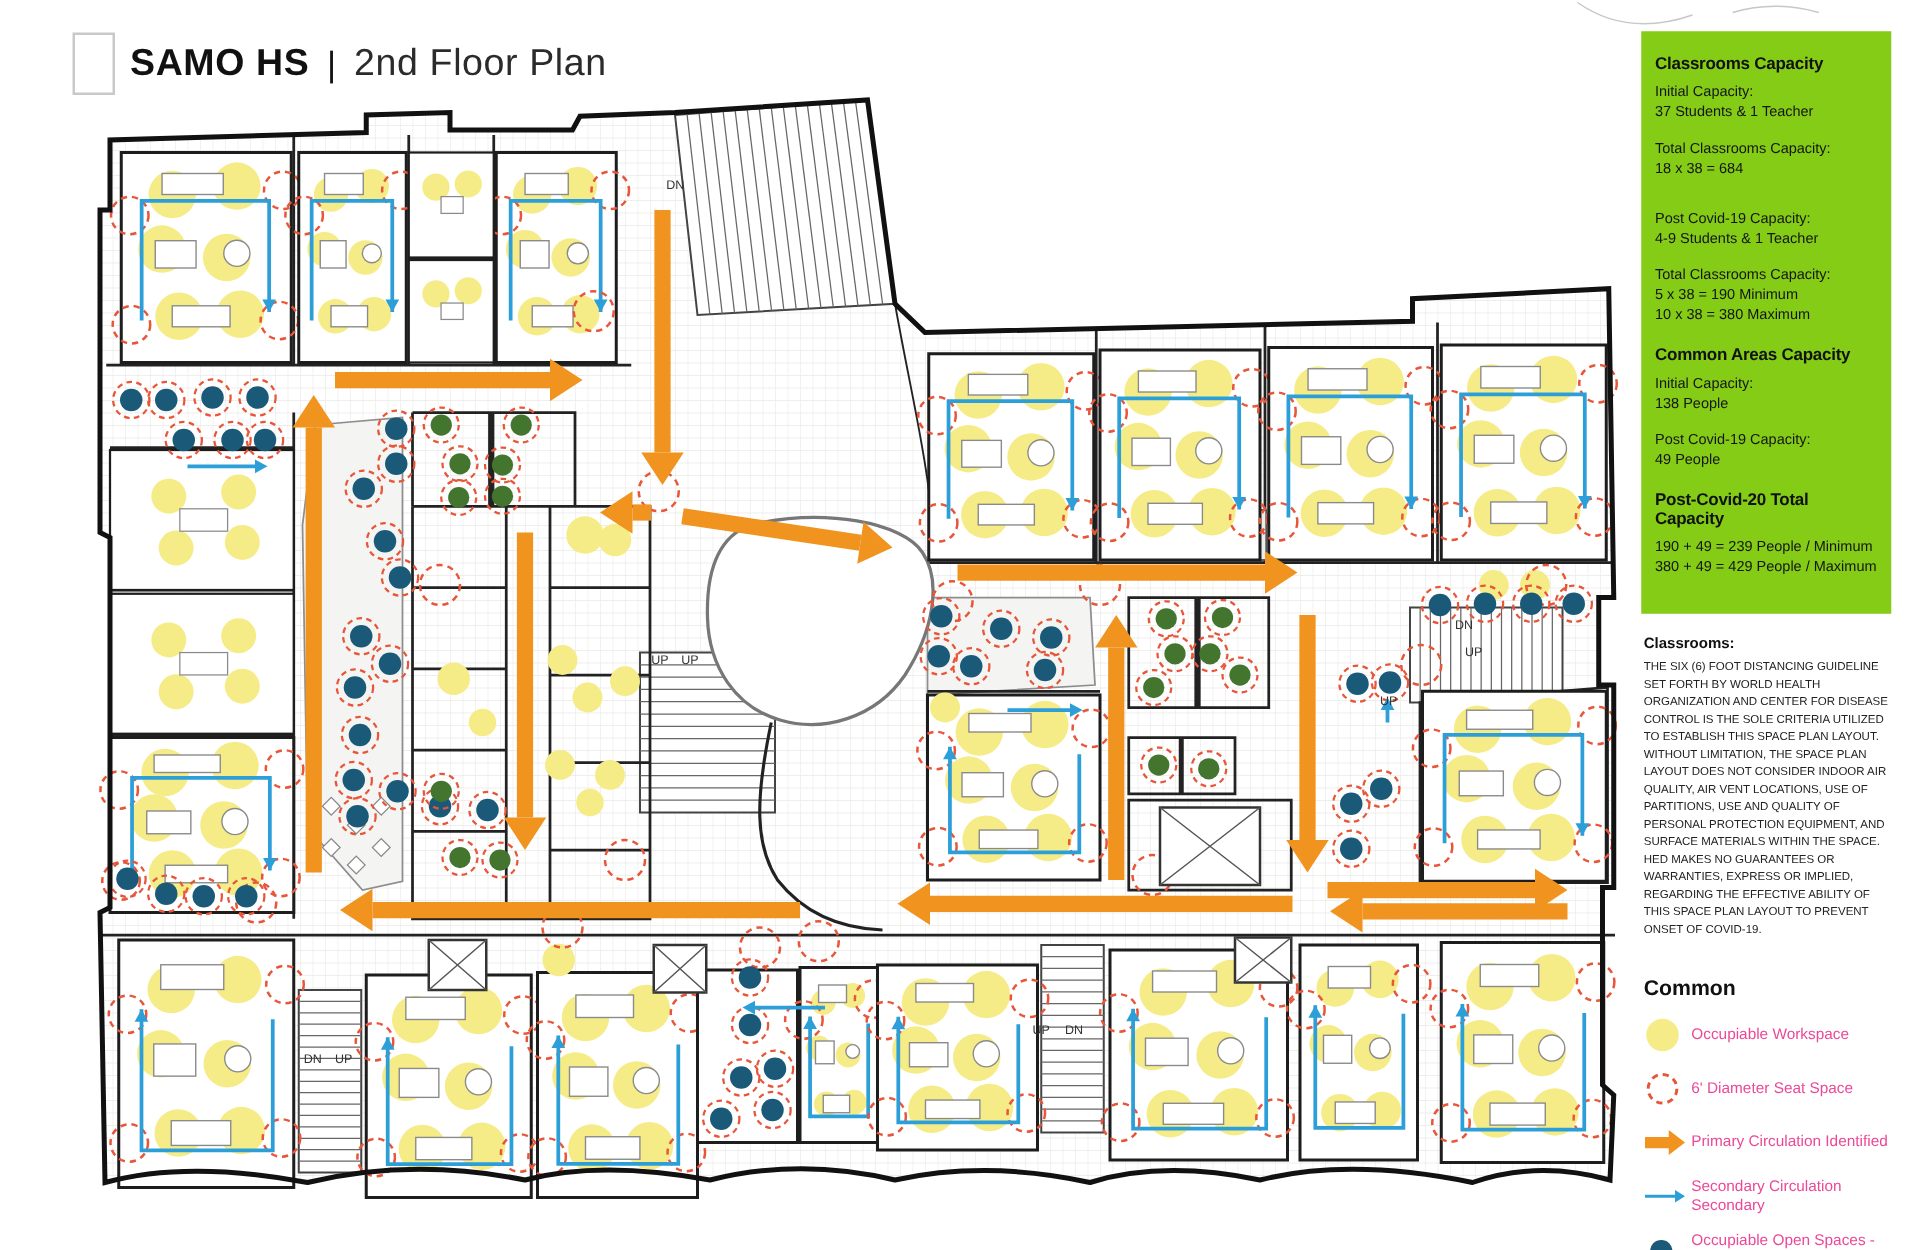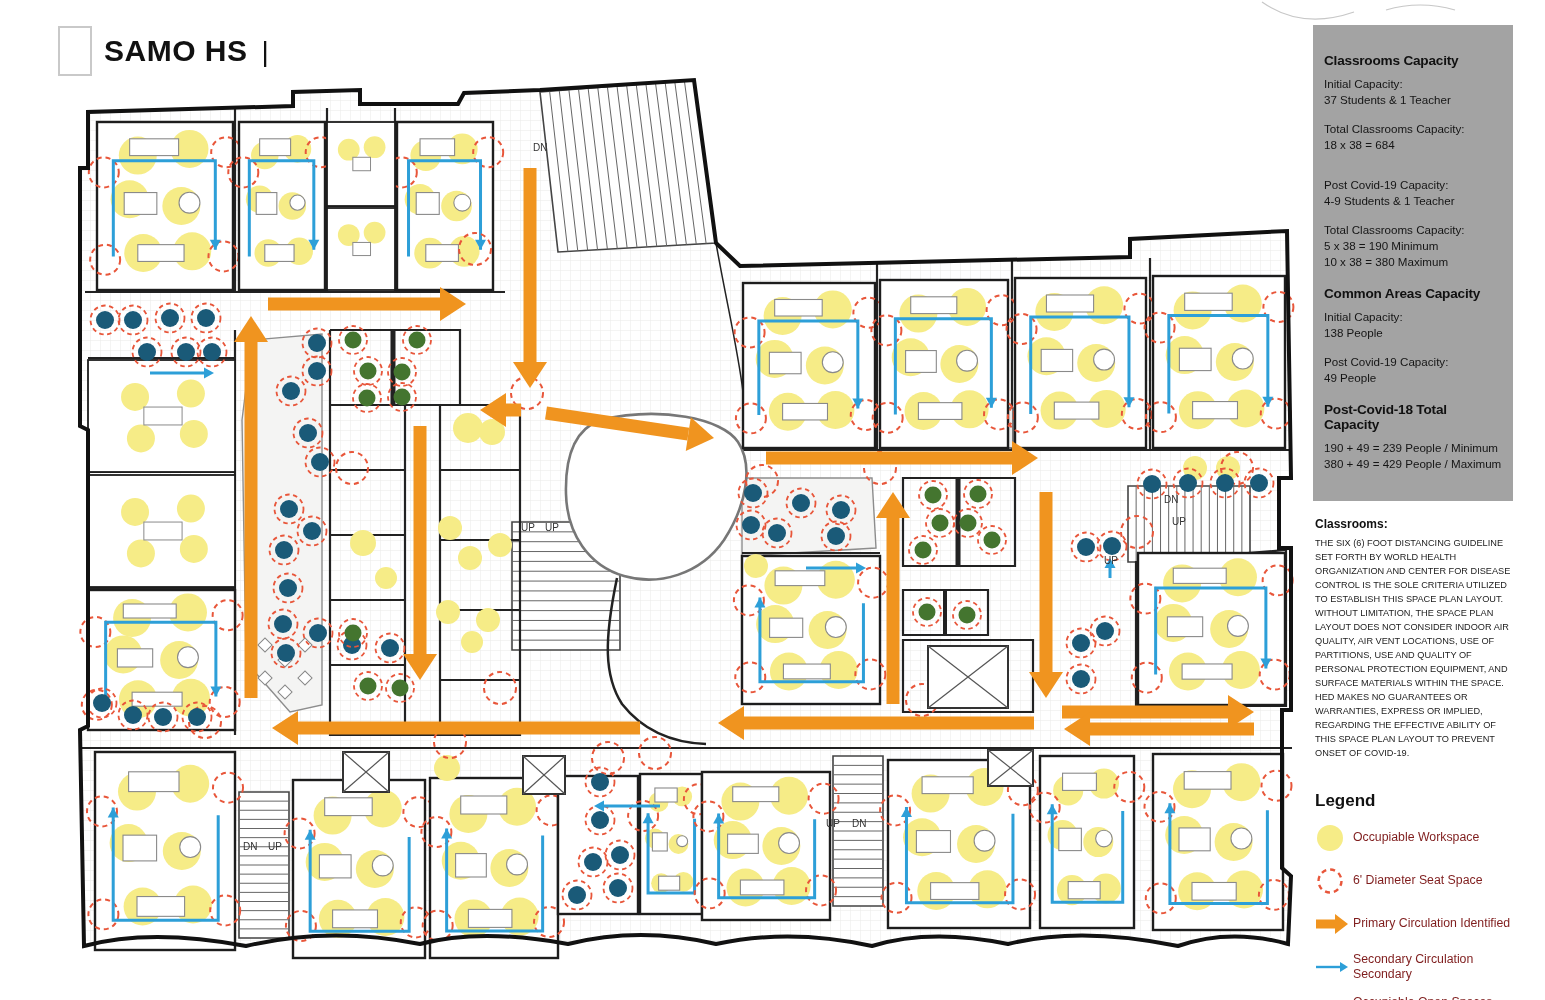--- a/index.html
+++ b/index.html
@@ -7,35 +7,35 @@
         font-family:"Liberation Sans","DejaVu Sans",sans-serif;}
   #plan{position:absolute;left:0;top:0;}
   
   #titlebar{position:absolute;left:58px;top:26px;display:flex;align-items:center;z-index:5;}
   #logo{width:30px;height:46px;border:2px solid #c9c9c9;background:#fff;margin-right:12px;}
   #titlebar h1{margin:0;font-size:30px;font-weight:700;color:#111;letter-spacing:.5px;display:flex;align-items:flex-end;}
   #titlebar .sep{font-weight:400;color:#111;margin:0 14px;font-size:28px;}
   #titlebar .sub{font-weight:400;color:#2b2b2b;letter-spacing:.5px;}
   
   #sidebar{position:absolute;left:1313px;top:25px;width:200px;z-index:5;}
-  .graybox{background:#a3a3a3;padding:28px 11px 16px 11px;}
+  .graybox{background:#84cc16;padding:18px 11px 16px 11px;}
   .capsec{margin-bottom:16px;}
   .capsec:last-child{margin-bottom:2px;}
   .capsec h3{margin:0 0 8px 0;font-size:13.6px;font-weight:700;color:#111;letter-spacing:-.2px;}
   .capgroup{margin-bottom:13px;}
   .capgroup.biggap{margin-top:24px;}
   .capgroup div{font-size:11.6px;color:#151515;line-height:1.38;}
   #disclaimer{margin-top:16px;padding:0 2px;}
   #disclaimer h4{margin:0 0 6px 0;font-size:12px;font-weight:700;color:#111;}
   #disclaimer p{margin:0;font-size:9.2px;line-height:1.52;color:#222;width:196px;}
   #legendbox{margin-top:30px;padding:0 2px;}
   #legendbox h3{margin:0 0 12px 0;font-size:17px;font-weight:700;color:#111;}
   .legrow{display:flex;align-items:center;margin-bottom:13px;}
   .legrow .ic{width:38px;flex:0 0 38px;display:flex;align-items:center;}
-  .legrow .lt{font-size:12.3px;color:#7f1d1d;line-height:1.25;}
+  .legrow .lt{font-size:12.3px;color:#ec4899;line-height:1.25;}
 </style>
 </head>
 <body>
 
 <div id="page">
 
   <svg id="plan" width="1545" height="1000" viewBox="0 0 1545 1000">
       <defs>
         <pattern id="grid" width="10" height="10" patternUnits="userSpaceOnUse">
           <path d="M10 0 H0 V10" fill="none" stroke="#e9e9e8" stroke-width="1"></path>
@@ -924,20 +924,21 @@
       <text x="268" y="850" font-size="10" fill="#333" font-family="Liberation Sans, DejaVu Sans, sans-serif">UP</text>
       <text x="826" y="827" font-size="10" fill="#333" font-family="Liberation Sans, DejaVu Sans, sans-serif">UP</text>
       <text x="852" y="827" font-size="10" fill="#333" font-family="Liberation Sans, DejaVu Sans, sans-serif">DN</text>
     </svg>
 
   <div id="titlebar">
     <div id="logo"></div>
     <h1>
       <span>SAMO HS</span>
       <span class="sep">|</span>
+      <span class="sub">2nd Floor Plan</span>
     </h1>
   </div>
 
   <aside id="sidebar">
     <div class="graybox" id="capsections">
         <div class="capsec">
           <h3>Classrooms Capacity</h3>
           <div class="capgroup">
             <div>Initial Capacity:</div>
             <div>37 Students &amp; 1 Teacher</div>
@@ -961,33 +962,33 @@
           <div class="capgroup">
             <div>Initial Capacity:</div>
             <div>138 People</div>
           </div>
           <div class="capgroup">
             <div>Post Covid-19 Capacity:</div>
             <div>49 People</div>
           </div>
         </div>
         <div class="capsec">
-          <h3>Post-Covid-18 Total Capacity</h3>
+          <h3>Post-Covid-20 Total Capacity</h3>
           <div class="capgroup">
             <div>190 + 49 = 239 People / Minimum</div>
             <div>380 + 49 = 429 People / Maximum</div>
           </div>
         </div>
       </div>
     <div id="disclaimer">
       <h4>Classrooms:</h4>
       <p>THE SIX (6) FOOT DISTANCING GUIDELINE SET FORTH BY WORLD HEALTH ORGANIZATION AND CENTER FOR DISEASE CONTROL IS THE SOLE CRITERIA UTILIZED TO ESTABLISH THIS SPACE PLAN LAYOUT. WITHOUT LIMITATION, THE SPACE PLAN LAYOUT DOES NOT CONSIDER INDOOR AIR QUALITY, AIR VENT LOCATIONS, USE OF PARTITIONS, USE AND QUALITY OF PERSONAL PROTECTION EQUIPMENT, AND SURFACE MATERIALS WITHIN THE SPACE. HED MAKES NO GUARANTEES OR WARRANTIES, EXPRESS OR IMPLIED, REGARDING THE EFFECTIVE ABILITY OF THIS SPACE PLAN LAYOUT TO PREVENT ONSET OF COVID-19.</p>
     </div>
     <div id="legendbox">
-      <h3>Legend</h3>
+      <h3>Common</h3>
       <div id="legenditems">
           <div class="legrow">
             <span class="ic">
               <svg width="34" height="30" viewBox="0 0 34 30">
                 <circle cx="15" cy="15" r="13" fill="#F6EC87"></circle>
               </svg>
             </span>
             <span class="lt">Occupiable Workspace</span>
           </div>
           <div class="legrow">

